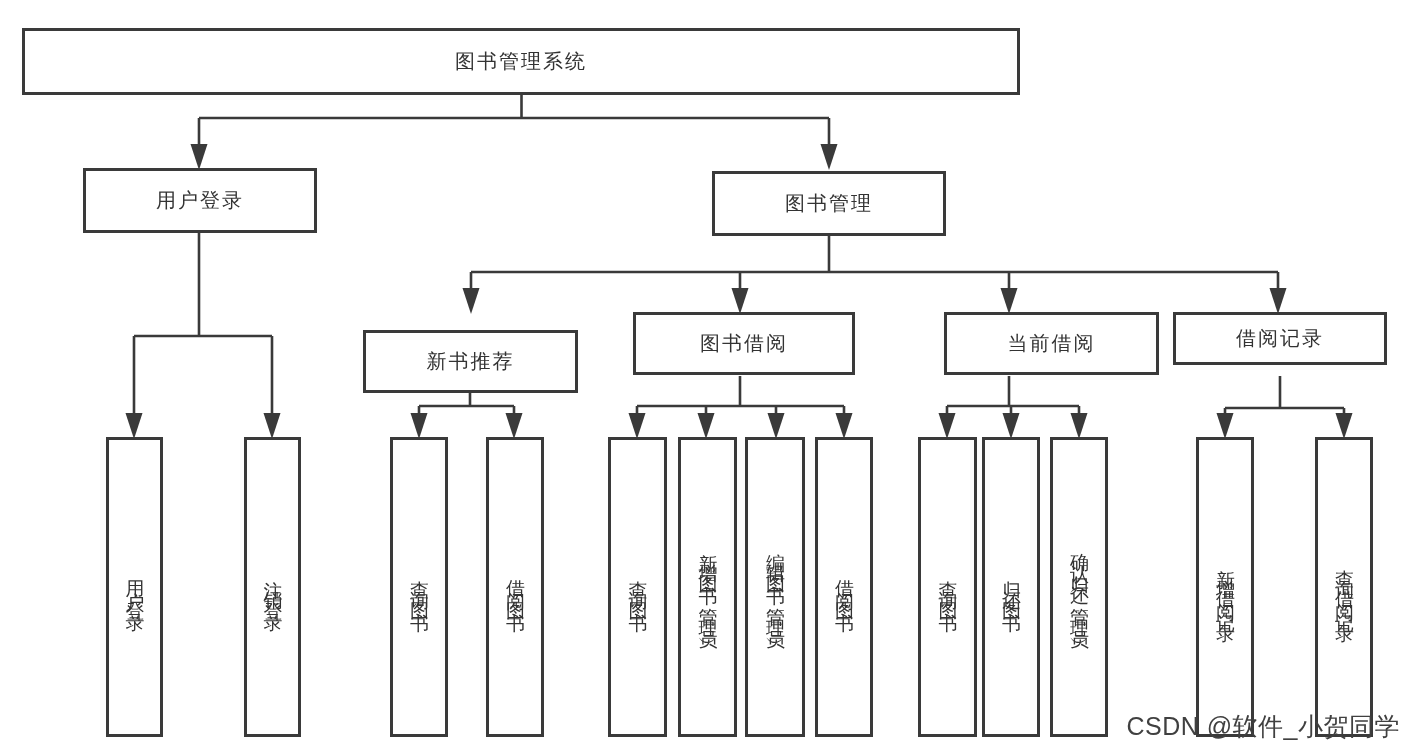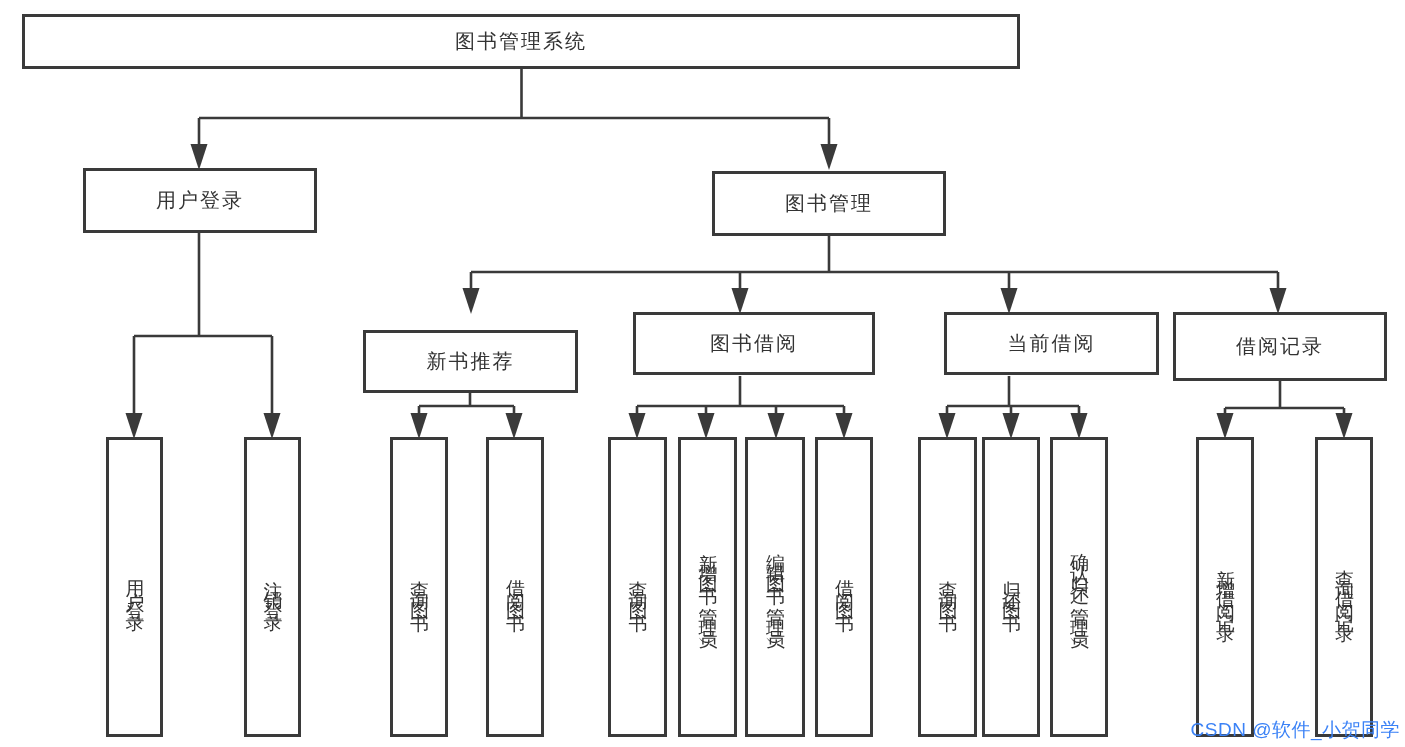--- a/index.html
+++ b/index.html
@@ -13,21 +13,21 @@
     color:#333333; z-index:2;
   }
   .hlbl { font-size:20px; letter-spacing:2px; color:#333333; white-space:nowrap; }
   .vlbl {
     writing-mode:vertical-rl; text-orientation:mixed;
     font-size:19px; letter-spacing:11px; line-height:1.1;
     color:#333333; white-space:nowrap;
   }
   .watermark {
     position:absolute; right:5px; bottom:4px; z-index:3;
-    font-size:19px; letter-spacing:0.5px; color:#3b82f6; white-space:nowrap;
+    font-size:25px; letter-spacing:0.5px; color:#404040; white-space:nowrap;
   }
 </style>
 </head>
 <body>
 
 <div class="stage">
 
   <svg class="wires" width="1405" height="747" viewBox="0 0 1405 747">
     <g stroke="#3a3a3a" stroke-width="2.6" fill="none">
 
@@ -61,41 +61,41 @@
       <polygon points="767.5,413 784.5,413 776,439"></polygon>
       <polygon points="835.5,413 852.5,413 844,439"></polygon>
       <polygon points="938.5,413 955.5,413 947,439"></polygon>
       <polygon points="1002.5,413 1019.5,413 1011,439"></polygon>
       <polygon points="1070.5,413 1087.5,413 1079,439"></polygon>
       <polygon points="1216.5,413 1233.5,413 1225,439"></polygon>
       <polygon points="1335.5,413 1352.5,413 1344,439"></polygon>
     </g>
   </svg>
 
-  <div class="node" style="left:22px;top:14px;width:998px;height:55px">
+  <div class="node" style="left:22px;top:28px;width:998px;height:67px">
     <span class="hlbl">图书管理系统</span>
   </div>
 
   <div class="node" style="left:83px;top:168px;width:234px;height:65px">
     <span class="hlbl">用户登录</span>
   </div>
   <div class="node" style="left:712px;top:171px;width:234px;height:65px">
     <span class="hlbl">图书管理</span>
   </div>
 
   <div class="node" style="left:363px;top:330px;width:215px;height:63px">
     <span class="hlbl">新书推荐</span>
   </div>
-  <div class="node" style="left:633px;top:312px;width:242px;height:63px">
+  <div class="node" style="left:633px;top:312px;width:222px;height:63px">
     <span class="hlbl">图书借阅</span>
   </div>
   <div class="node" style="left:944px;top:312px;width:215px;height:63px">
     <span class="hlbl">当前借阅</span>
   </div>
-  <div class="node" style="left:1173px;top:312px;width:214px;height:69px">
+  <div class="node" style="left:1173px;top:312px;width:214px;height:53px">
     <span class="hlbl">借阅记录</span>
   </div>
 
   <div class="node" style="left:106px;top:437px;width:57px;height:300px">
     <span class="vlbl">用户登录</span>
   </div>
   <div class="node" style="left:244px;top:437px;width:57px;height:300px">
     <span class="vlbl">注销登录</span>
   </div>
   <div class="node" style="left:390px;top:437px;width:58px;height:300px">

